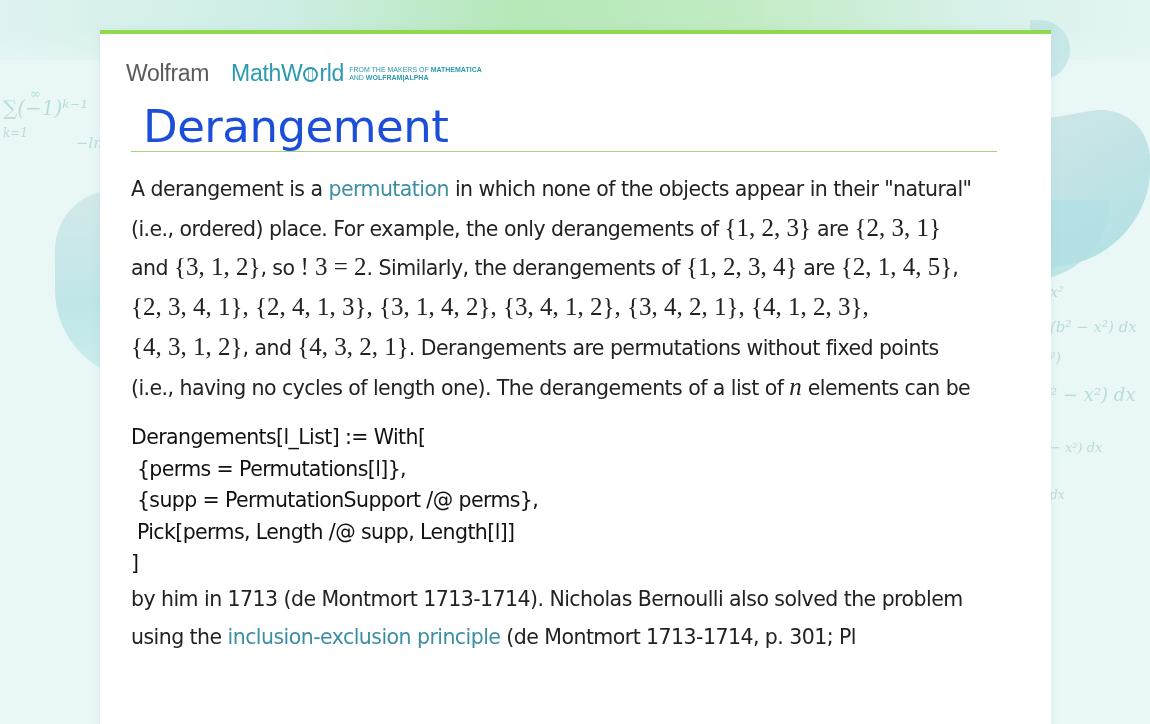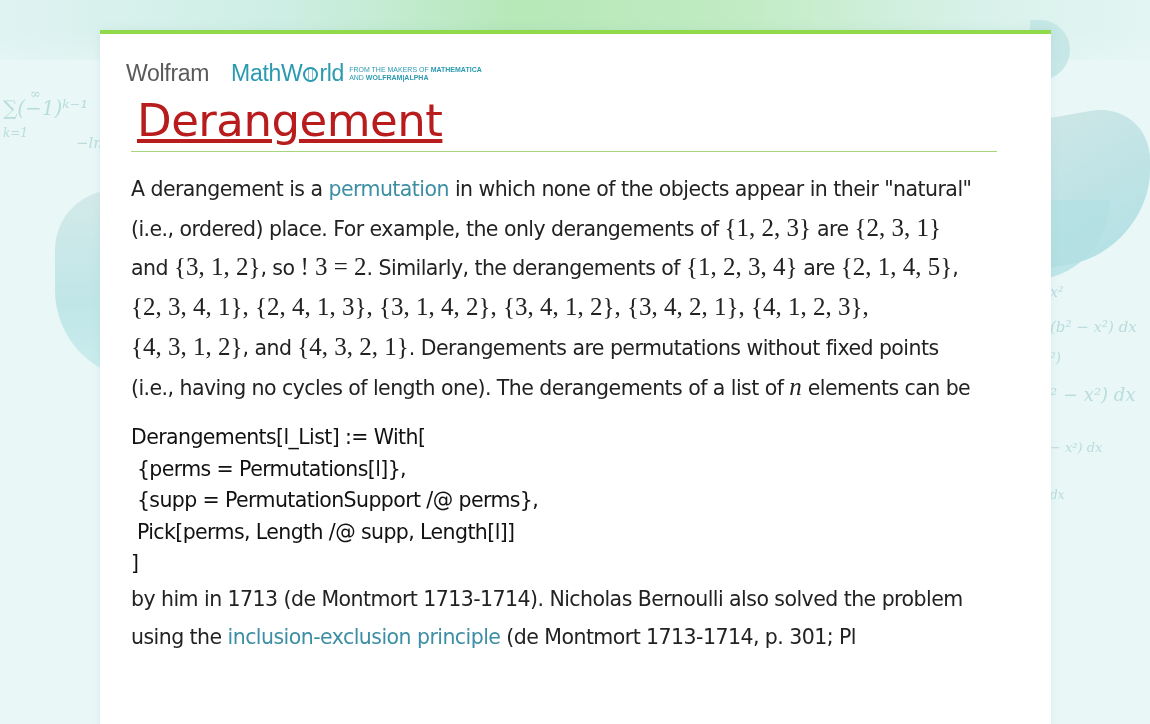--- a/index.html
+++ b/index.html
@@ -70,23 +70,23 @@
         radial-gradient(circle at 50% 50%, transparent 40%, transparent 41%),
         repeating-linear-gradient(90deg, transparent 0 3px, rgba(42,154,176,0.6) 3px 4px);
     }
     .brand-tag {
       margin-left: 5px; font-family: "Liberation Sans", sans-serif; font-size: 7px;
       line-height: 8px; color: #2a9ab0; display: flex; flex-direction: column;
     }
     .brand-tag b { font-weight: bold; }
 
     .title {
-      position: absolute; left: 31px; top: 54px; margin: 6px;
+      position: absolute; left: 31px; top: 54px; margin: 12px;
       font-family: "DejaVu Sans", sans-serif; font-weight: normal;
-      font-size: 45px; color: #b91c1c; letter-spacing: -0.5px; text-decoration: underline;
+      font-size: 45px; color: #1d4ed8; letter-spacing: -0.5px;
     }
     .title-rule {
       position: absolute; left: 31px; top: 117px; width: 866px; height: 1px;
       background: #a6d67a;
     }
     .content {
       position: absolute; left: 31px; top: 136px; width: 870px;
       font-family: "DejaVu Sans", sans-serif; font-size: 20.5px; color: #222;
       line-height: 38.7px; letter-spacing: -0.55px;
     }

